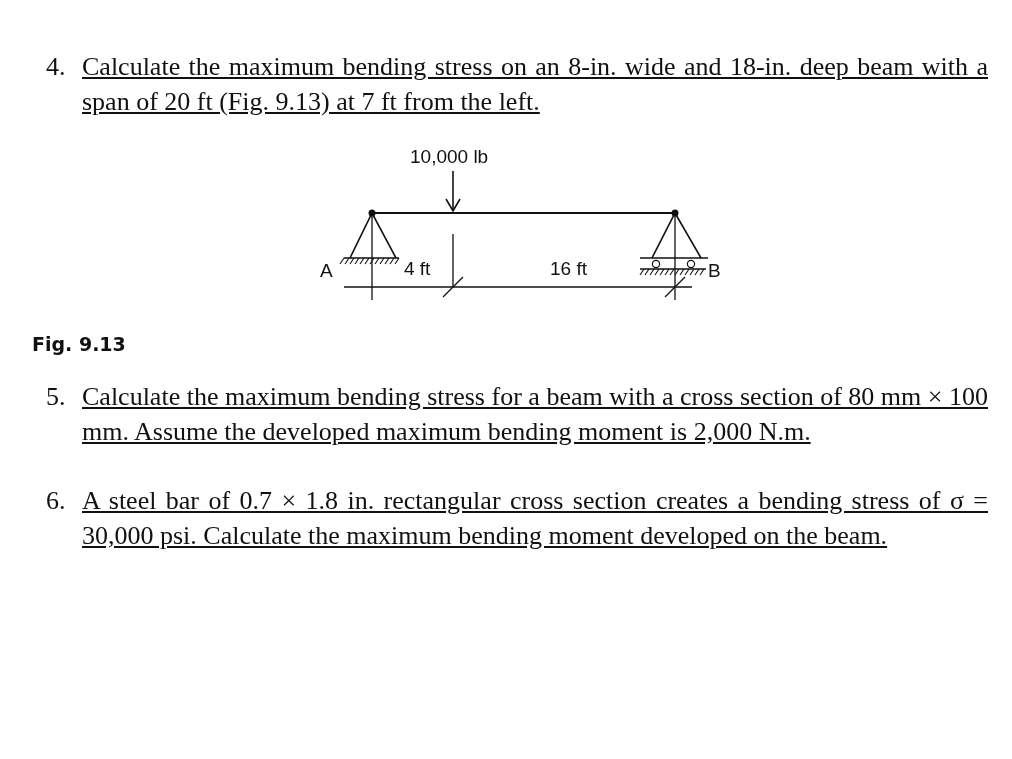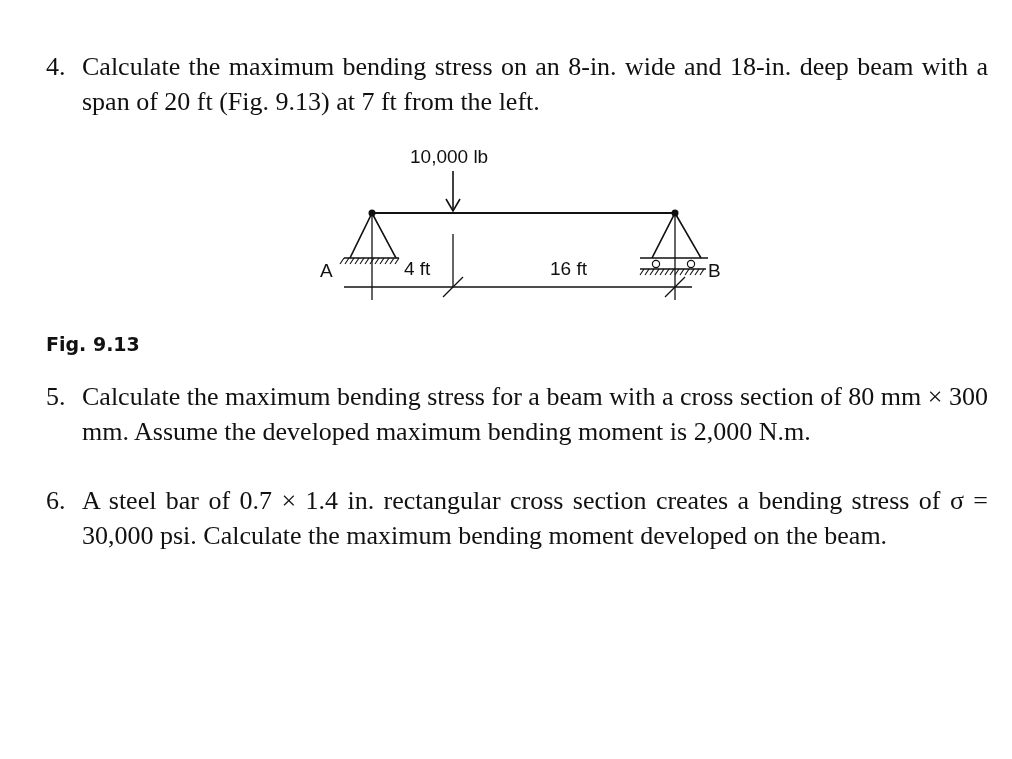--- a/index.html
+++ b/index.html
@@ -1,23 +1,23 @@
 <!DOCTYPE html>
 <html><head>
 <meta charset="utf-8">
 <style>
   html, body { margin:0; padding:0; background:#ffffff; }
   body { width:1012px; height:759px; position:relative; overflow:hidden; color:#111; }
   .problem { position:absolute; left:46px; width:942px; font-family:"Liberation Serif","DejaVu Serif",serif; font-size:26px; line-height:35px; }
   .problem .num { position:absolute; left:0; top:0; }
-  .problem .body { margin-left:36px; text-align:justify; text-align-last:left; }
+  .problem .body { margin-left:36px; text-align:justify; text-align-last:left;text-decoration:underline; }
   #p4 { top:49px; }
   #p5 { top:379px; }
   #p6 { top:483px; }
-  .caption { position:absolute; left:32px; top:333px; font-family:"DejaVu Sans","Liberation Sans",sans-serif; font-weight:bold; font-size:19px;margin-left:14px; }
+  .caption { position:absolute; left:32px; top:333px; font-family:"DejaVu Sans","Liberation Sans",sans-serif; font-weight:bold; font-size:19px; }
   #figure { position:absolute; left:312px; top:140px; }
   .fig-label { font-family:"Liberation Sans","DejaVu Sans",sans-serif; font-size:19px; fill:#111; }
   .line { stroke:#111; stroke-width:1.6; fill:none; }
   .hatch { stroke:#111; stroke-width:1.1; }
 </style>
 </head>
 <body>
 
 <div class="problem" id="p4">
   <span class="num">4.</span>
@@ -93,19 +93,19 @@
     <text class="fig-label" x="396" y="137">B</text>
     <text class="fig-label" x="92" y="135">4 ft</text>
     <text class="fig-label" x="238" y="135">16 ft</text>
   </svg>
 </div>
 
 <div class="caption">Fig. 9.13</div>
 
 <div class="problem" id="p5">
   <span class="num">5.</span>
-  <div class="body">Calculate the maximum bending stress for a beam with a cross section of 80 mm × 300 mm. Assume the developed maximum bending moment is 2,000 N.m.</div>
+  <div class="body">Calculate the maximum bending stress for a beam with a cross section of 80 mm × 100 mm. Assume the developed maximum bending moment is 2,000 N.m.</div>
 </div>
 
 <div class="problem" id="p6">
   <span class="num">6.</span>
-  <div class="body">A steel bar of 0.7 × 1.4 in. rectangular cross section creates a bending stress of σ = 30,000 psi. Calculate the maximum bending moment developed on the beam.</div>
+  <div class="body">A steel bar of 0.7 × 1.8 in. rectangular cross section creates a bending stress of σ = 30,000 psi. Calculate the maximum bending moment developed on the beam.</div>
 </div>
 
 </body></html>

